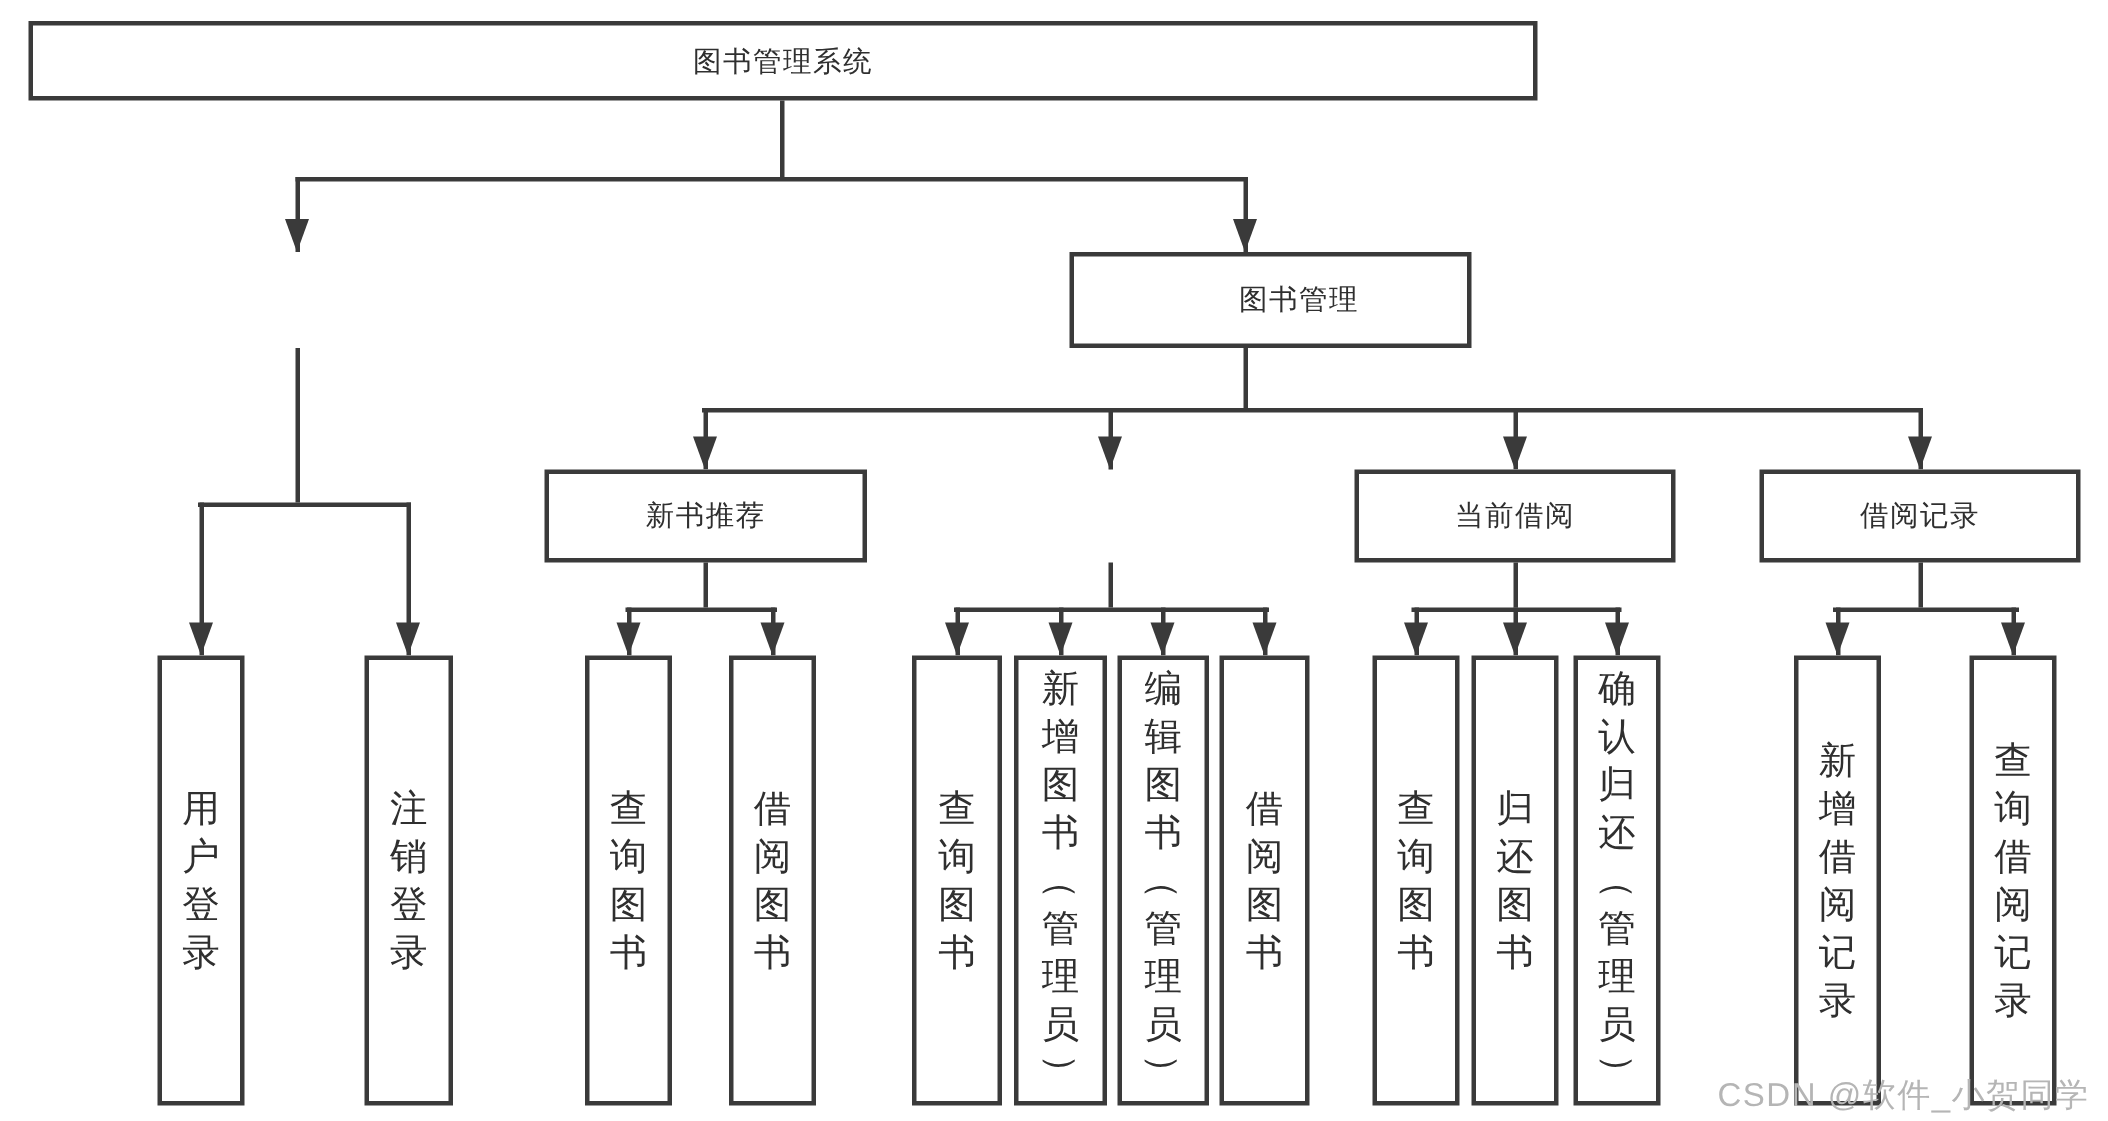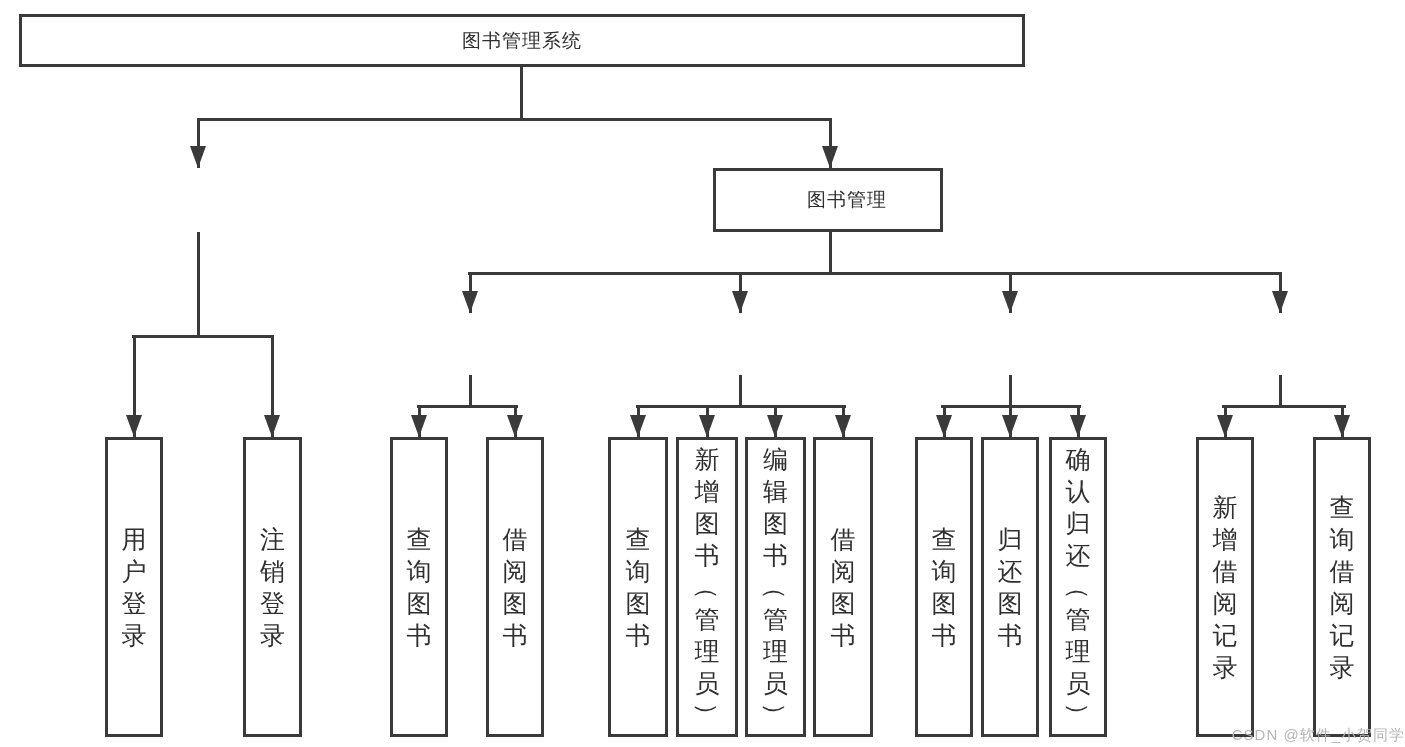--- a/index.html
+++ b/index.html
@@ -39,59 +39,62 @@
   .hline,.vline{position:absolute;background:var(--line);}
   .hline{height:3px;}
   .vline{width:3px;}
   .arrow{
     position:absolute;width:0;height:0;
     border-left:8px solid transparent;
     border-right:8px solid transparent;
     border-top:22px solid var(--line);
   }
   .watermark{
-    position:absolute;right:0;bottom:2px;
-    color:var(--wm);font-size:15px;letter-spacing:1px;
+    position:absolute;right:12px;bottom:2px;
+    color:var(--wm);font-size:22px;letter-spacing:1px;
     z-index:5;white-space:nowrap;
   }
 </style>
 </head>
 <body>
 
 <div class="canvas">
 
   <div class="box" style="left:19px;top:14px;width:1006px;height:53px;">图书管理系统</div>
 
   <div class="vline" style="left:520px;top:67px;height:51px;"></div>
   <div class="hline" style="left:197px;top:118px;width:635px;"></div>
   <div class="vline" style="left:197px;top:118px;height:50px;"></div>
   <div class="vline" style="left:829px;top:118px;height:50px;"></div>
   <div class="arrow" style="left:190px;top:146px;"></div>
   <div class="arrow" style="left:822px;top:146px;"></div>
 
-  <div class="box" style="left:713px;top:168px;width:230px;height:64px;padding-left:38px;">图书管理</div>
+  <div class="box" style="left:713px;top:168px;width:268px;height:64px;padding-left:38px;">图书管理</div>
 
   <div class="vline" style="left:197px;top:232px;height:103px;"></div>
   <div class="hline" style="left:132px;top:335px;width:142px;"></div>
   <div class="vline" style="left:133px;top:335px;height:102px;"></div>
   <div class="vline" style="left:271px;top:335px;height:102px;"></div>
   <div class="arrow" style="left:126px;top:415px;"></div>
   <div class="arrow" style="left:264px;top:415px;"></div>
 
   <div class="vline" style="left:829px;top:232px;height:40px;"></div>
   <div class="hline" style="left:468px;top:272px;width:814px;"></div>
   <div class="vline" style="left:469px;top:272px;height:41px;"></div>
   <div class="vline" style="left:739px;top:272px;height:41px;"></div>
   <div class="vline" style="left:1009px;top:272px;height:41px;"></div>
   <div class="vline" style="left:1279px;top:272px;height:41px;"></div>
   <div class="arrow" style="left:462px;top:291px;"></div>
   <div class="arrow" style="left:732px;top:291px;"></div>
   <div class="arrow" style="left:1002px;top:291px;"></div>
   <div class="arrow" style="left:1272px;top:291px;"></div>
 
+  <div class="box" style="left:363px;top:313px;width:215px;height:62px;">新书推荐</div>
+  <div class="box" style="left:903px;top:313px;width:214px;height:62px;">当前借阅</div>
+  <div class="box" style="left:1173px;top:313px;width:214px;height:62px;">借阅记录</div>
 
   <div class="vline" style="left:469px;top:375px;height:30px;"></div>
   <div class="hline" style="left:417px;top:405px;width:101px;"></div>
   <div class="vline" style="left:418px;top:405px;height:32px;"></div>
   <div class="vline" style="left:514px;top:405px;height:32px;"></div>
   <div class="arrow" style="left:411px;top:415px;"></div>
   <div class="arrow" style="left:507px;top:415px;"></div>
 
   <div class="vline" style="left:739px;top:375px;height:30px;"></div>
   <div class="hline" style="left:636px;top:405px;width:210px;"></div>

